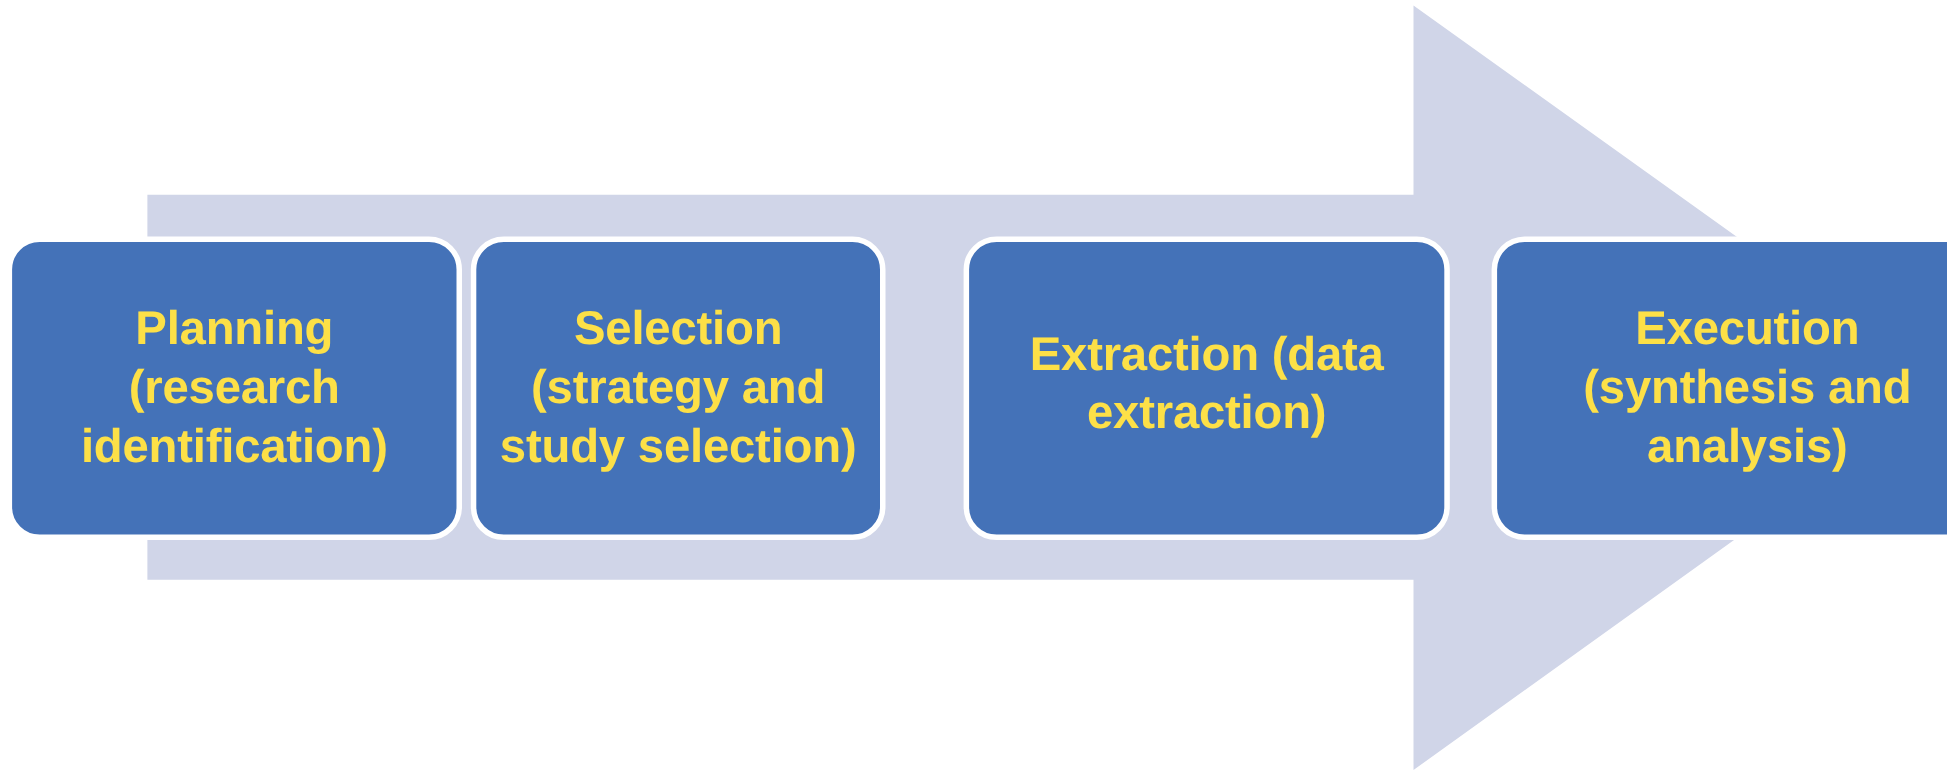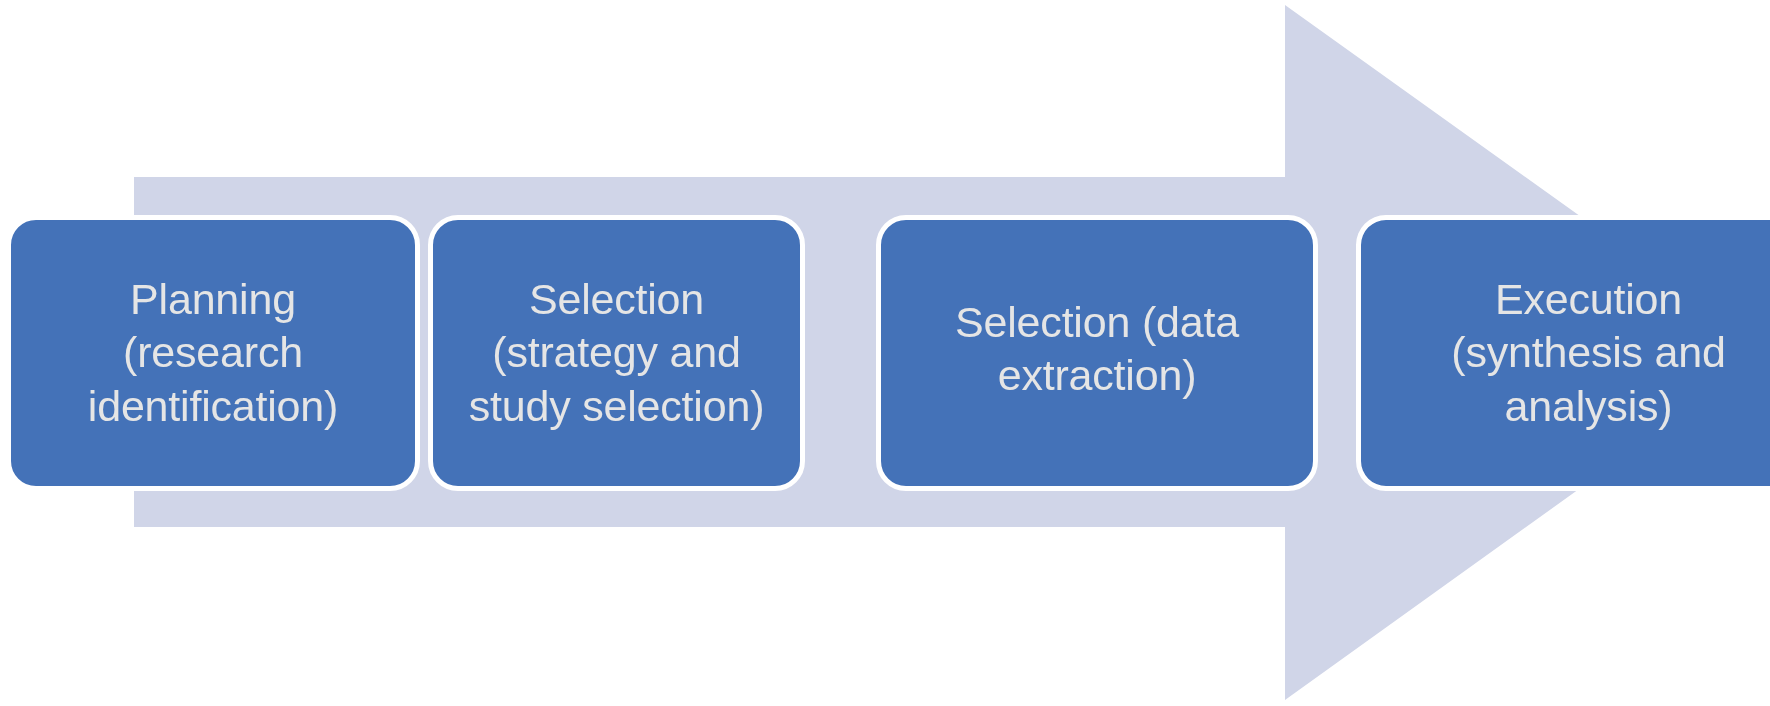--- a/index.html
+++ b/index.html
@@ -43,26 +43,26 @@
     background: #4472B8;
     border: 5px solid #ffffff;
     border-radius: 30px;
     display: flex;
     align-items: center;
     justify-content: center;
     padding: 0 10px;
     overflow: hidden;
   }
   .stage-label {
-    color: #e5e5e5;
+    color: #fde047;
     font-family: "Liberation Sans", sans-serif;
     font-size: 43px;
     line-height: 1.24;
     text-align: center;
-    font-weight: 400;
+    font-weight: 700;
     letter-spacing: -0.2px;
     white-space: pre-line;
   }
   
   #stage-box-0 { left: 6px;    width: 414px; }
   #stage-box-1 { left: 428px;  width: 377px; }
   #stage-box-2 { left: 876px;  width: 442px; }
   #stage-box-3 { left: 1356px; width: 464px; border-right-width: 4px; }
   #stage-box-2 .stage-label { position: relative; top: -4px; }
 </style>
@@ -83,21 +83,21 @@
 identification)</div>
     </div>
 
     <div class="stage-box" id="stage-box-1">
       <div class="stage-label">Selection
 (strategy and
 study selection)</div>
     </div>
 
     <div class="stage-box" id="stage-box-2">
-      <div class="stage-label">Selection (data
+      <div class="stage-label">Extraction (data
 extraction)</div>
     </div>
 
     <div class="stage-box" id="stage-box-3">
       <div class="stage-label">Execution
 (synthesis and
 analysis)</div>
     </div>
 
   </div>

